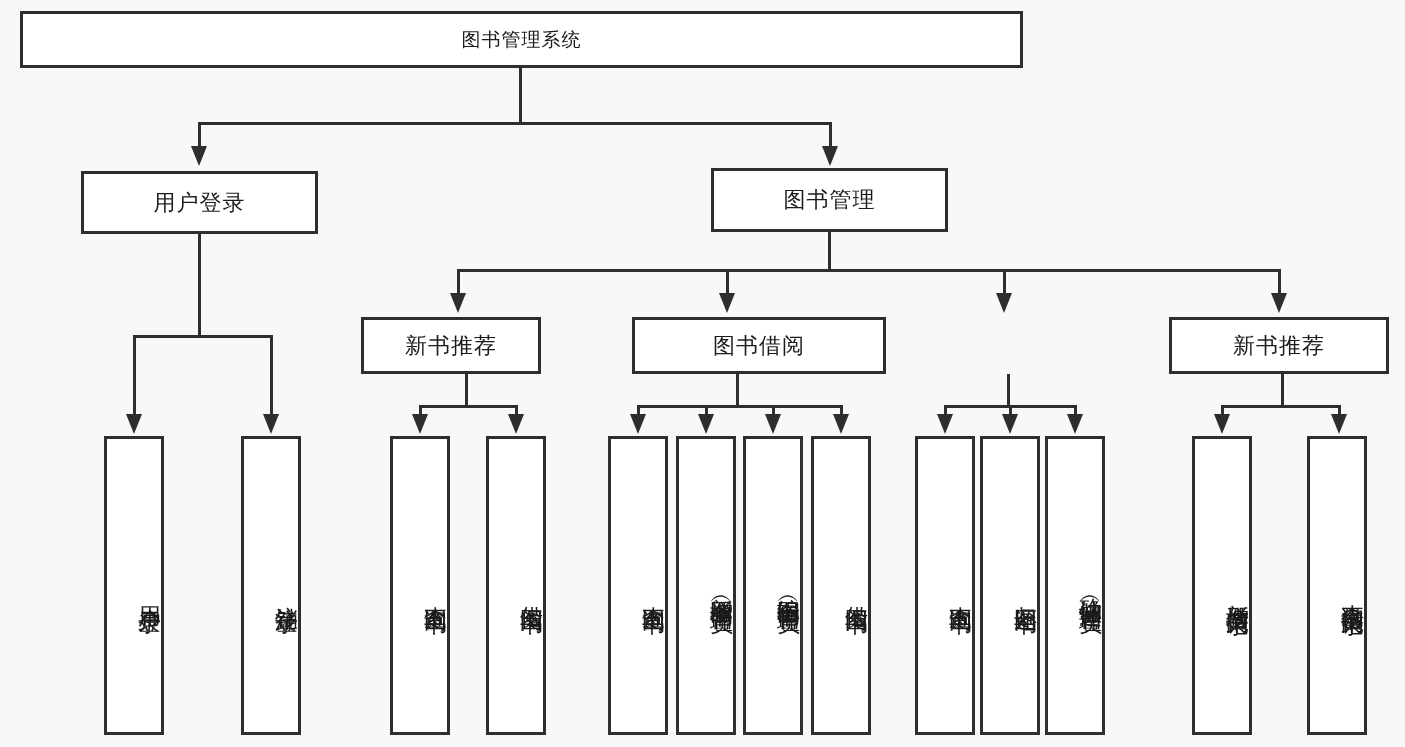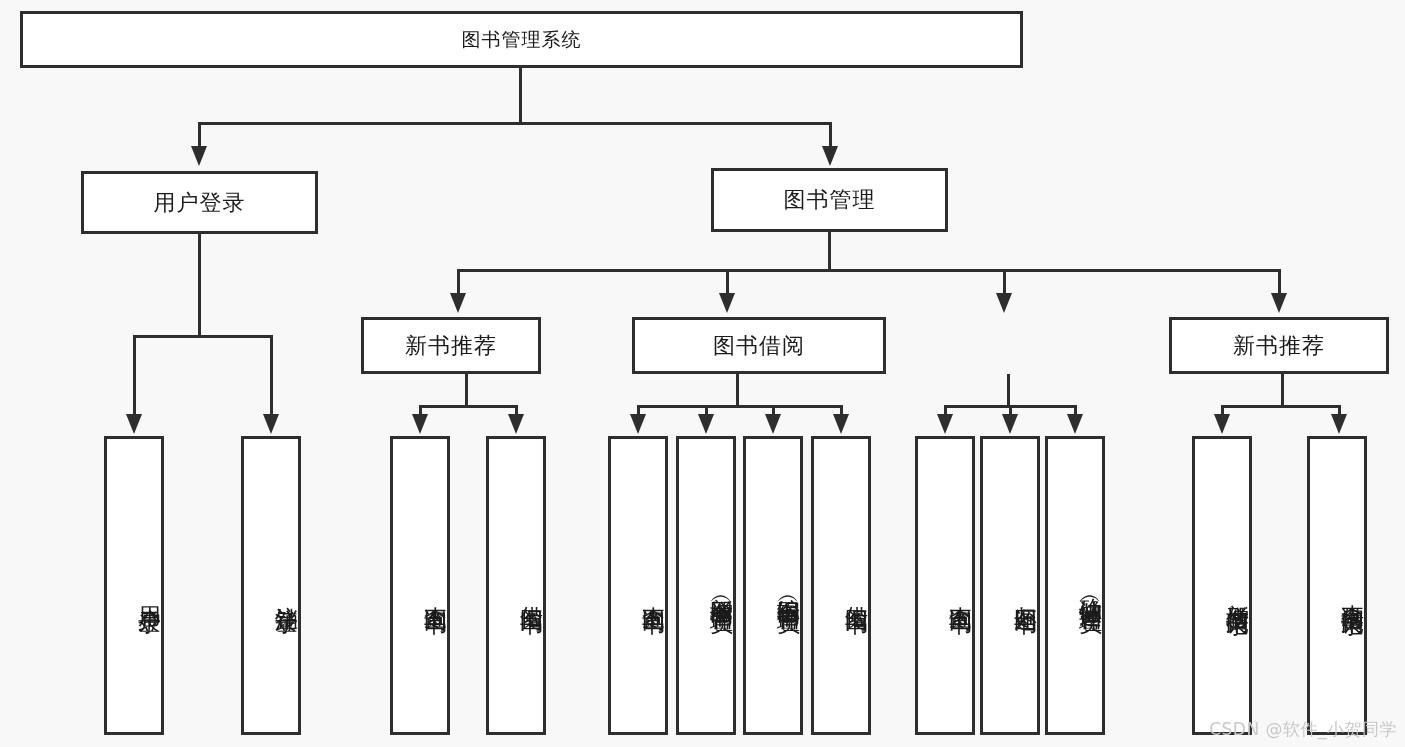--- a/index.html
+++ b/index.html
@@ -200,15 +200,14 @@
     <span class="label">确认归还（管理员）</span>
   </div>
 
   <div class="node v" style="left:1192px; top:436px; width:60px; height:299px;">
     <span class="label">新增借阅记录</span>
   </div>
   <div class="node v" style="left:1307px; top:436px; width:60px; height:299px;">
     <span class="label">查询借阅记录</span>
   </div>
 
-  <div id="watermark">CSDN @软件_小贺同学</div>
 
 </div>
 
 </body></html>

